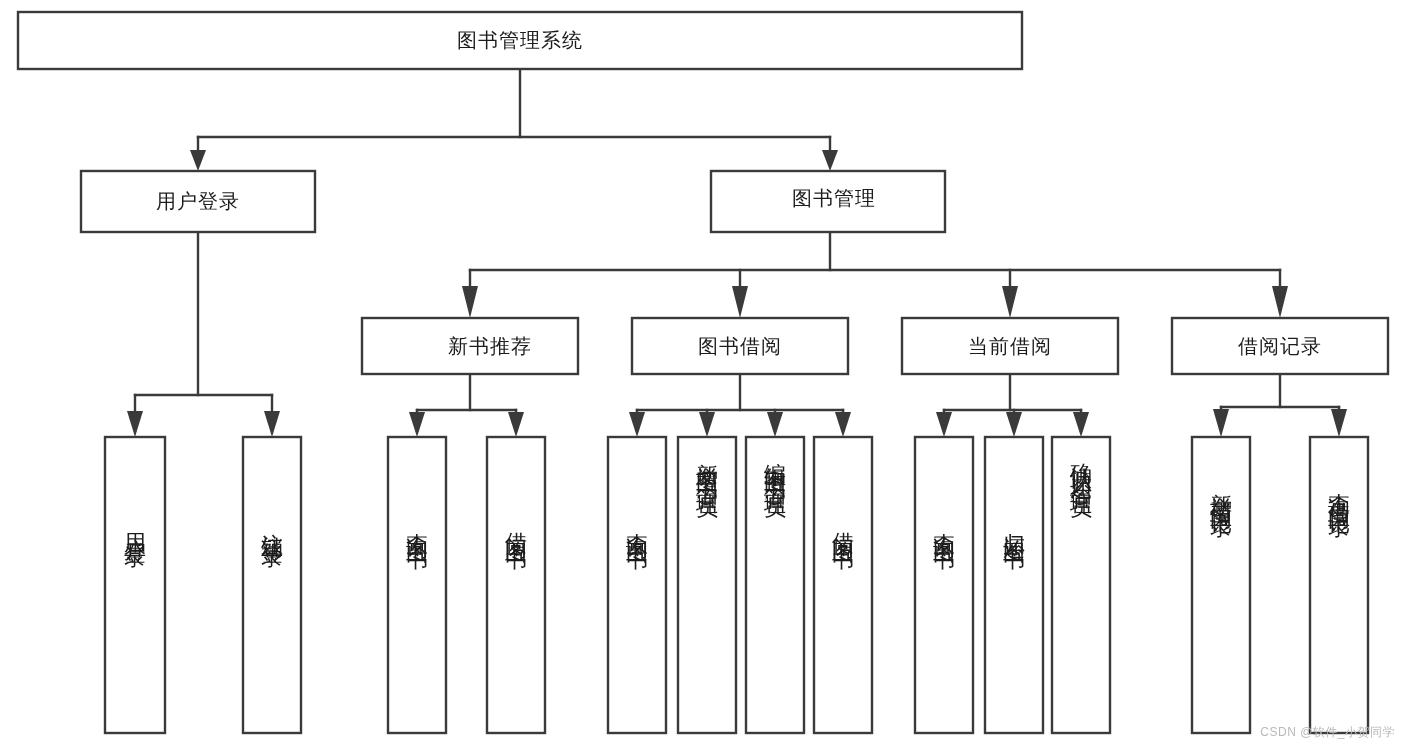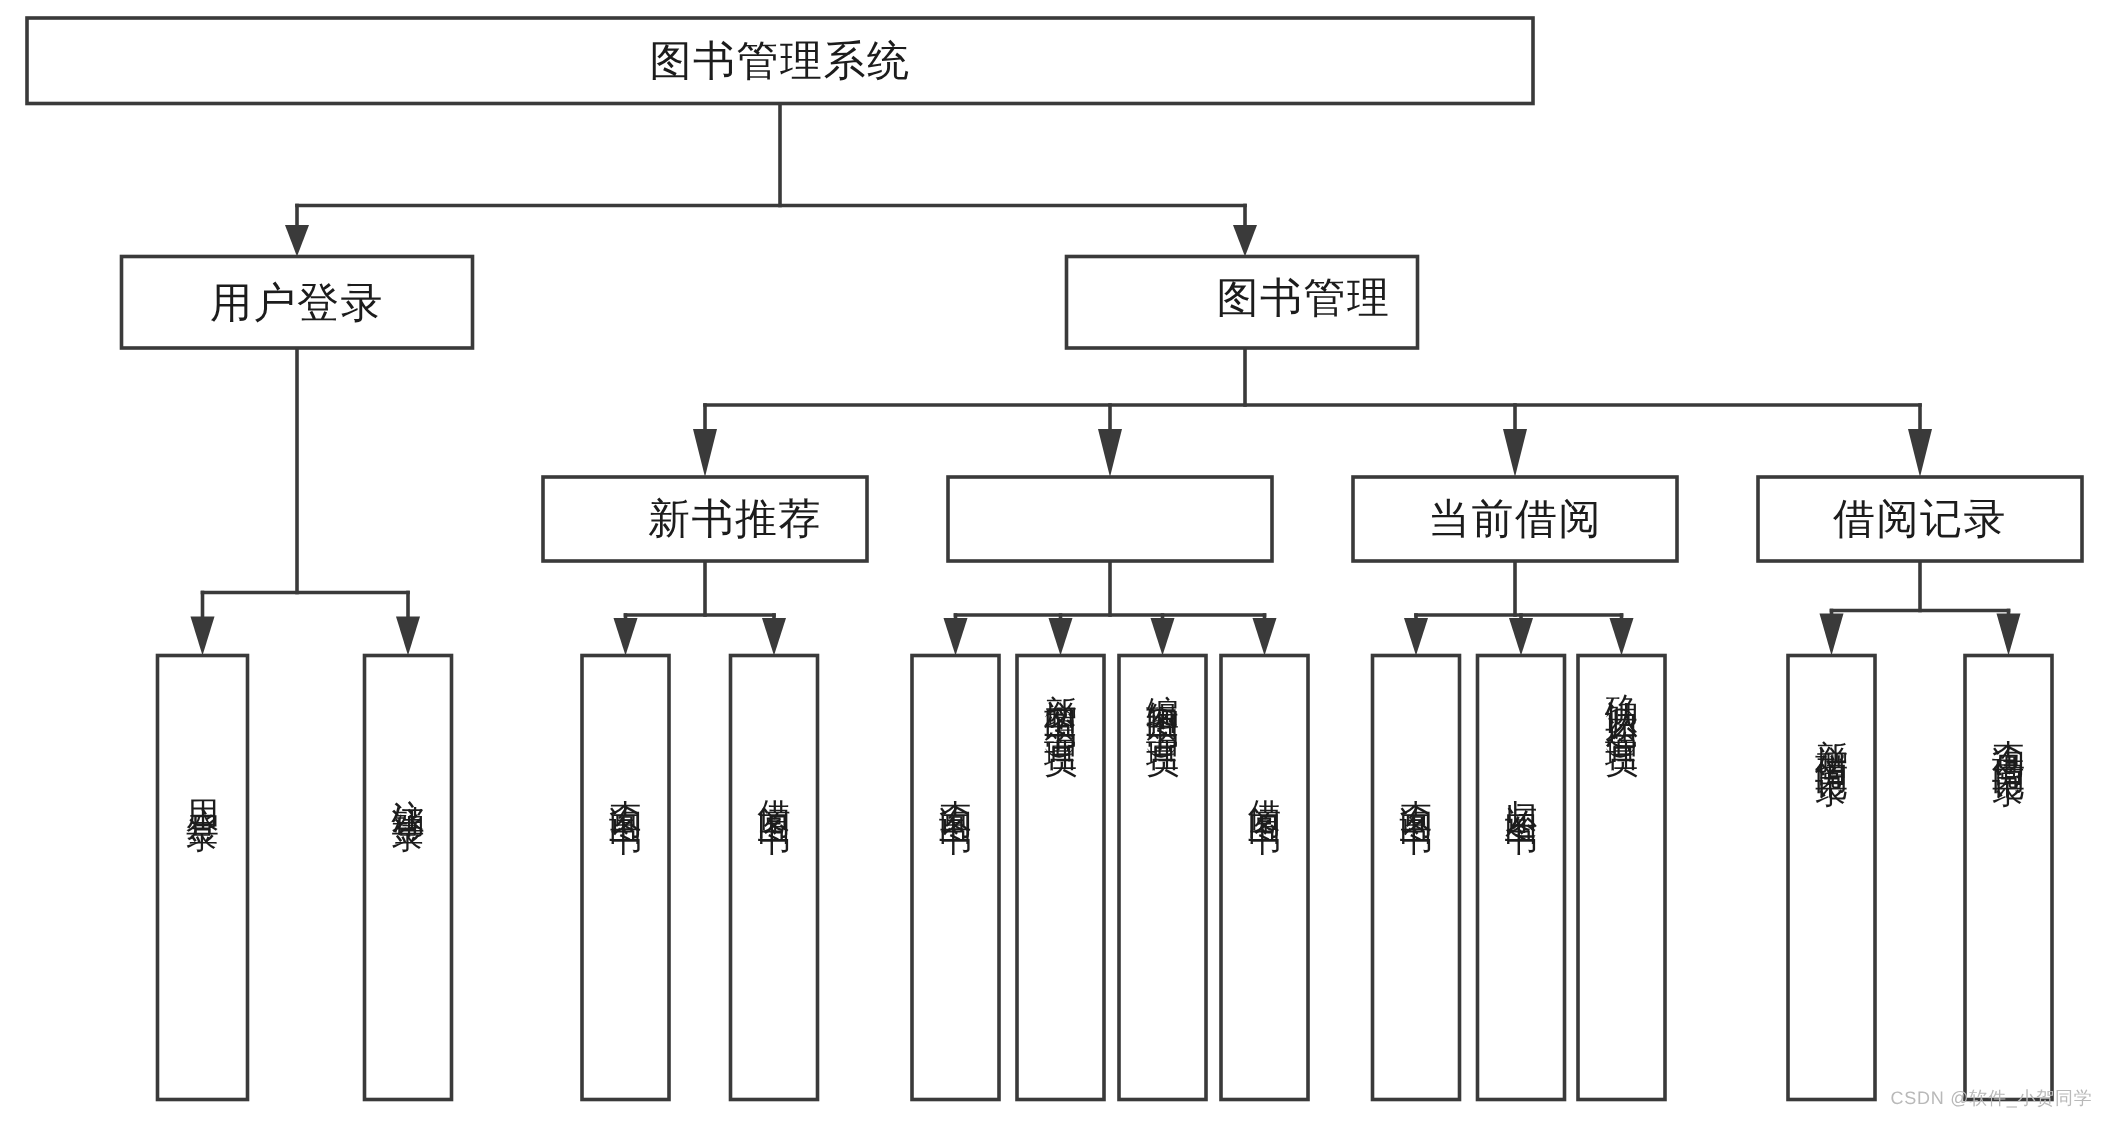--- a/index.html
+++ b/index.html
@@ -58,21 +58,21 @@
     color: #1c1c1c;
     white-space: nowrap;
   }
   .hlabel-box {
     position: absolute;
     display: flex;
     align-items: center;
     justify-content: center;
     box-sizing: border-box;
     font-family: "Liberation Sans", "DejaVu Sans", sans-serif;
-    font-size: 28px;
+    font-size: 20px;
     color: #1c1c1c;
     letter-spacing: 1px;
     pointer-events: none;
   }
   #watermark {
     position: absolute;
     right: 10px;
     bottom: 6px;
     font-family: "Liberation Sans", "DejaVu Sans", sans-serif;
     font-size: 12px;
@@ -195,24 +195,25 @@
     <rect class="node-rect" x="1052" y="437" width="58" height="296"></rect>
 
     <rect class="node-rect" x="1192" y="437" width="58" height="296"></rect>
     <rect class="node-rect" x="1310" y="437" width="58" height="296"></rect>
   </svg>
 
   <div class="hlabel-box" style="left:18px; top:12px; width:1004px; height:57px;">图书管理系统</div>
 
   <div class="hlabel-box" style="left:81px; top:171px; width:234px; height:61px;">用户登录</div>
 
-  <div class="hlabel-box" style="left:746px; top:171px; width:234px; height:55px;padding-left:12px;">图书管理</div>
+  <div class="hlabel-box" style="left:711px; top:171px; width:234px; height:55px;padding-left:12px;">图书管理</div>
 
   <div class="hlabel-box" style="left:382px; top:318px; width:216px; height:56px;">新书推荐</div>
 
+  <div class="hlabel-box" style="left:632px; top:318px; width:216px; height:56px;">图书借阅</div>
 
   <div class="hlabel-box" style="left:902px; top:318px; width:216px; height:56px;">当前借阅</div>
 
   <div class="hlabel-box" style="left:1172px; top:318px; width:216px; height:56px;">借阅记录</div>
 
   <div class="vlabel-box" style="left:105px; top:437px; width:60px; height:296px; padding-top:78px;">
     <span class="vlabel-text">用户登录</span>
   </div>
 
   <div class="vlabel-box" style="left:243px; top:437px; width:58px; height:296px; padding-top:78px;">

